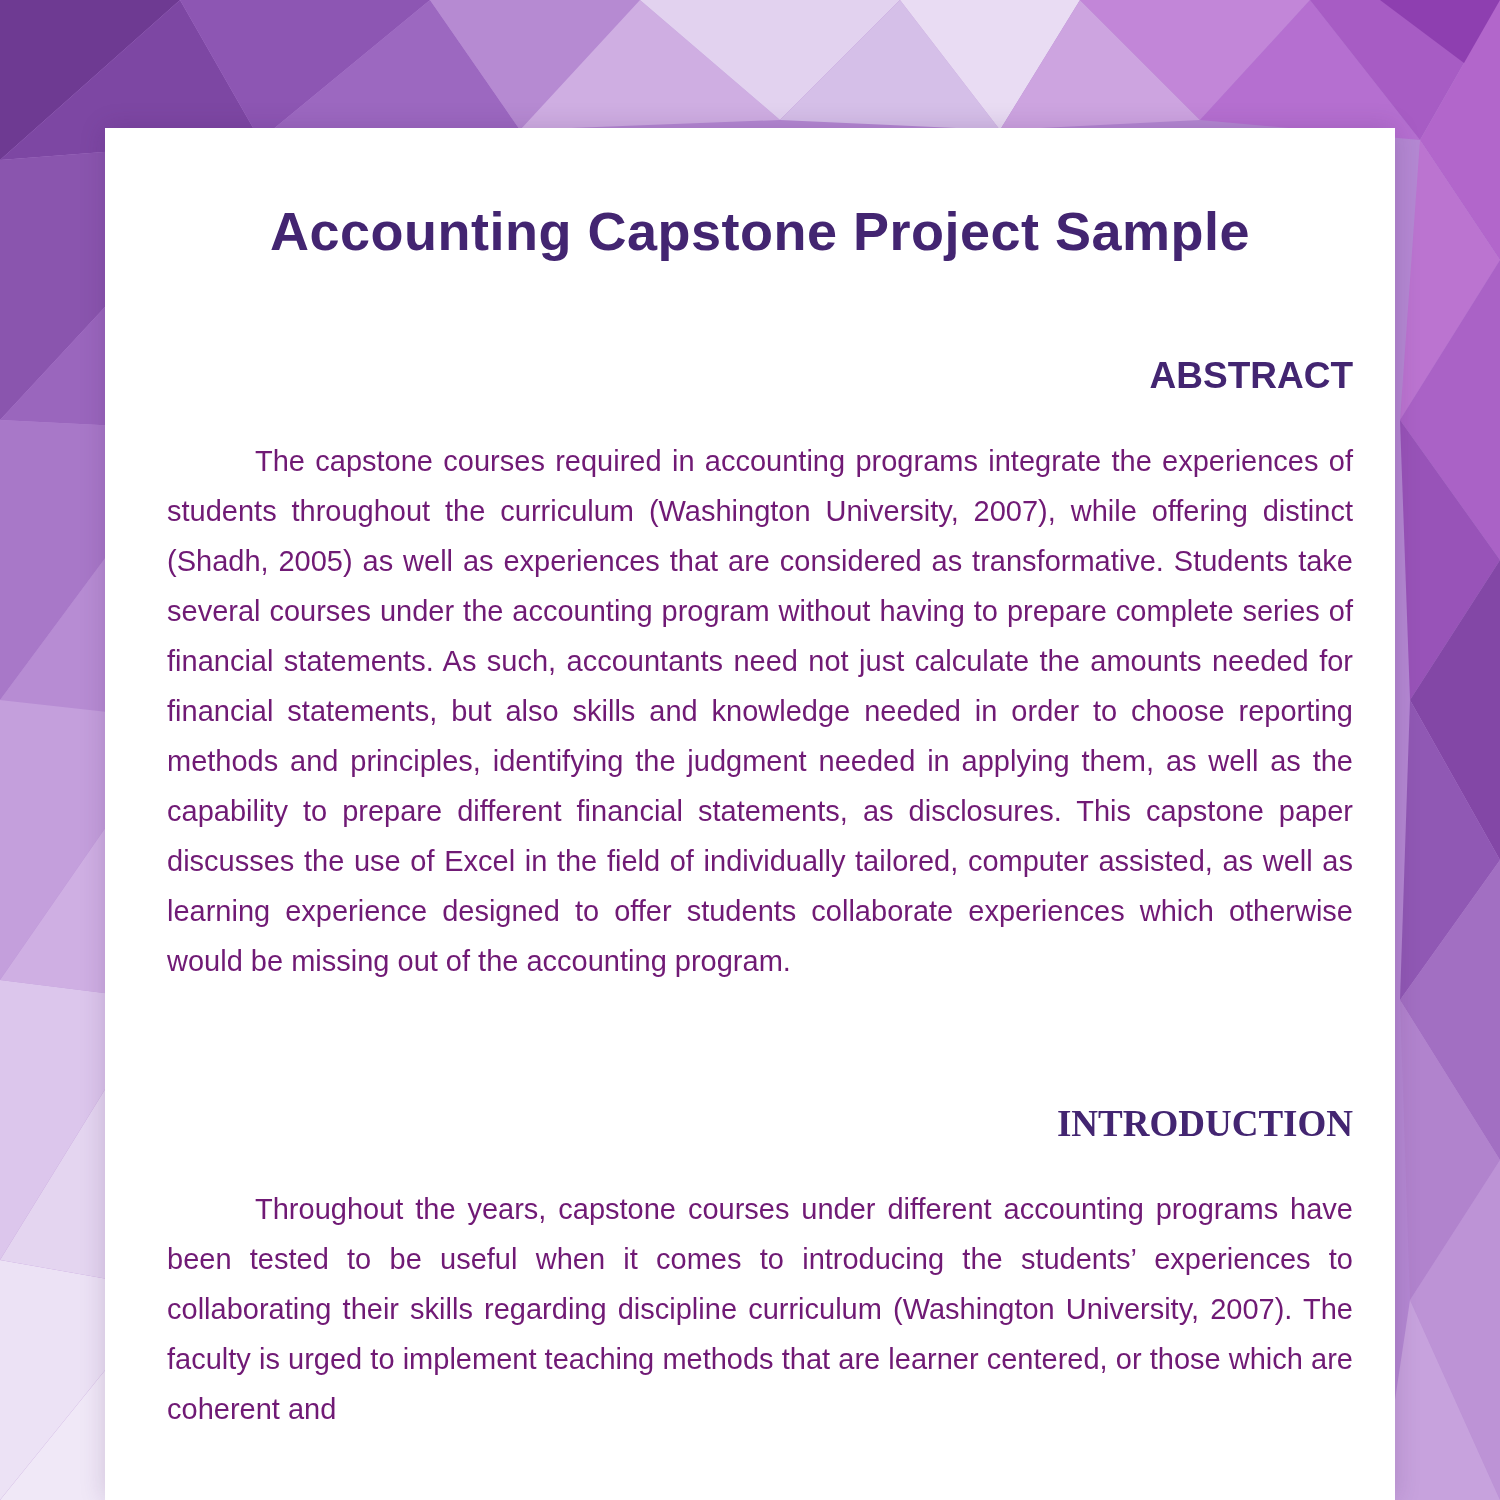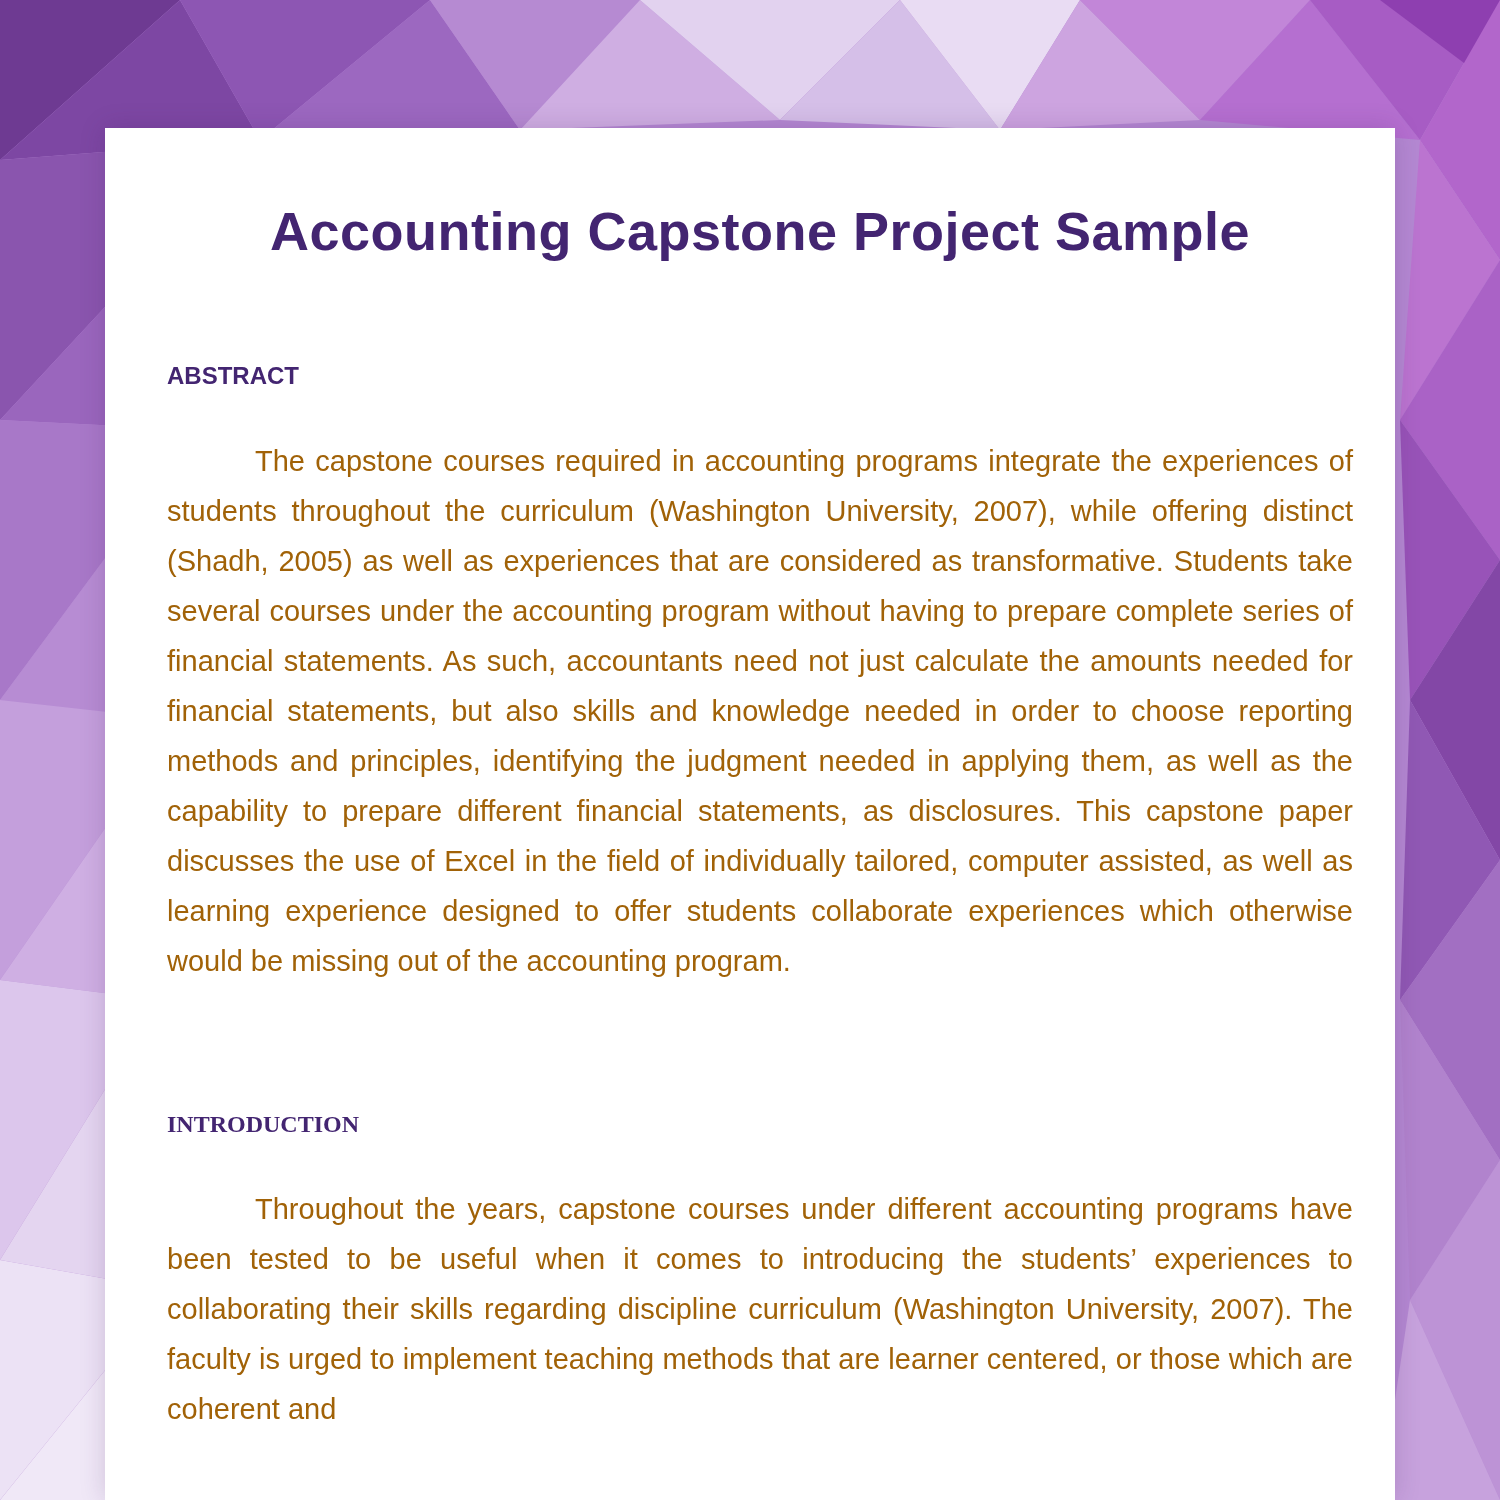--- a/index.html
+++ b/index.html
@@ -40,39 +40,39 @@
   h1.doc-title {
     margin: 0;
     font-size: 54px;
     line-height: 62px;
     font-weight: 700;
     text-align: center;
     color: #432571;
     letter-spacing: 0.5px;
   }
   h2.section-heading {
-    font-size: 24px;
+    font-size: 37px;
     line-height: 36px;
     font-weight: 700;
-    text-align: left;
+    text-align: right;
     color: #432571;
     margin: 0;
   }
   .section-abstract h2.section-heading {
     margin-top: 96px;
   }
   .section-introduction h2.section-heading {
     margin-top: 120px;
     font-family: Liberation Serif, serif;
   }
   p.body-text {
     margin: 42px 0 0 0;
     font-size: 29px;
     line-height: 50px;
-    color: #a16207;
+    color: #701a75;
     text-align: justify;
     text-indent: 88px;
   }
 </style>
 </head>
 <body>
 
 <div class="bg">
   <svg viewBox="0 0 1500 1500" preserveAspectRatio="none">
     <rect x="0" y="0" width="1500" height="1500" fill="#b488d2"></rect>

